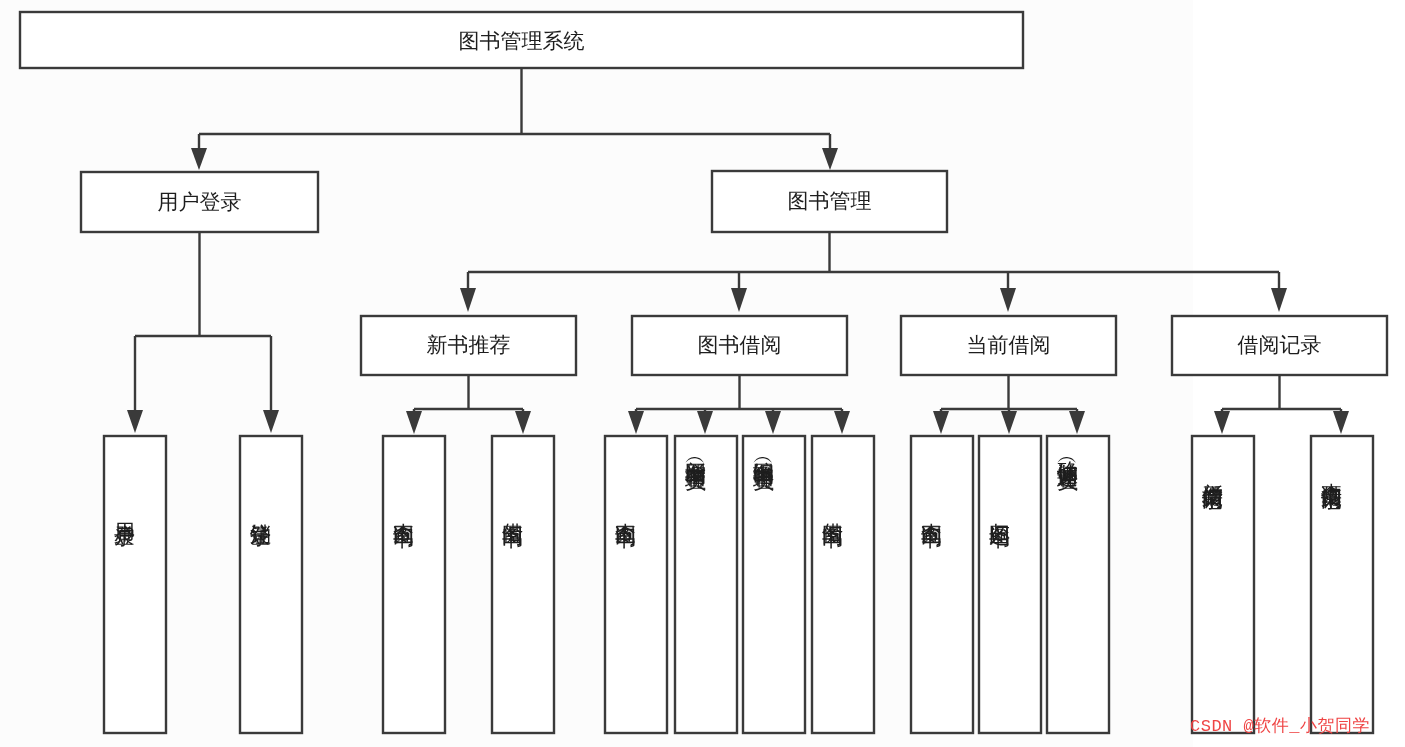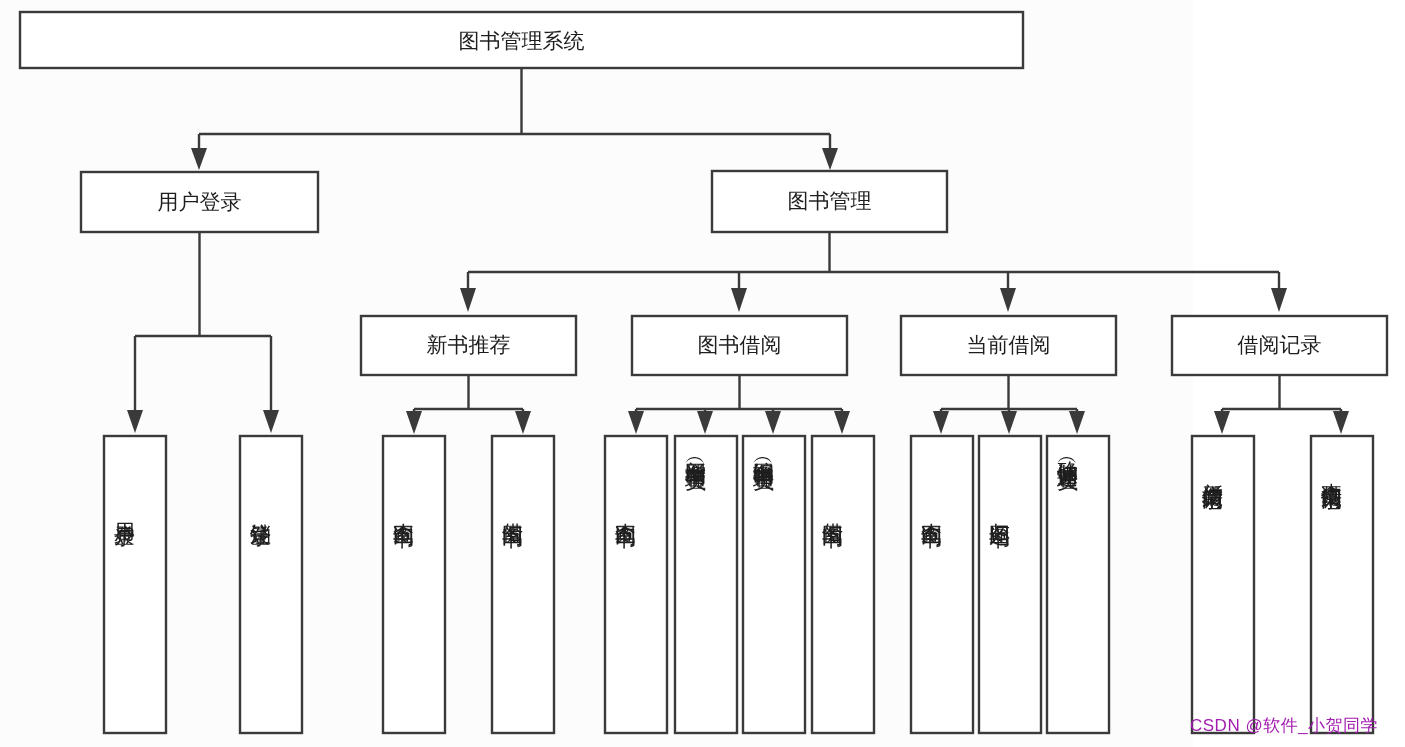--- a/index.html
+++ b/index.html
@@ -58,23 +58,23 @@
     font-size: 21px;
     line-height: 1.02;
     color: #1e1e1e;
     letter-spacing: 1.5px;
     white-space: nowrap;
     pointer-events: none;
     text-align: left;
   }
   .watermark {
     position: absolute;
-    font-family: Liberation Sans, sans-serif;
+    font-family: Liberation Mono, monospace;
     font-size: 17px;
-    color: #a21caf;
+    color: #ef4444;
     white-space: nowrap;
     letter-spacing: 0.5px;
   }
 </style>
 </head>
 <body>
 
 <div id="diagram-root">
 
   <svg id="tree-svg" viewBox="0 0 1405 747">

